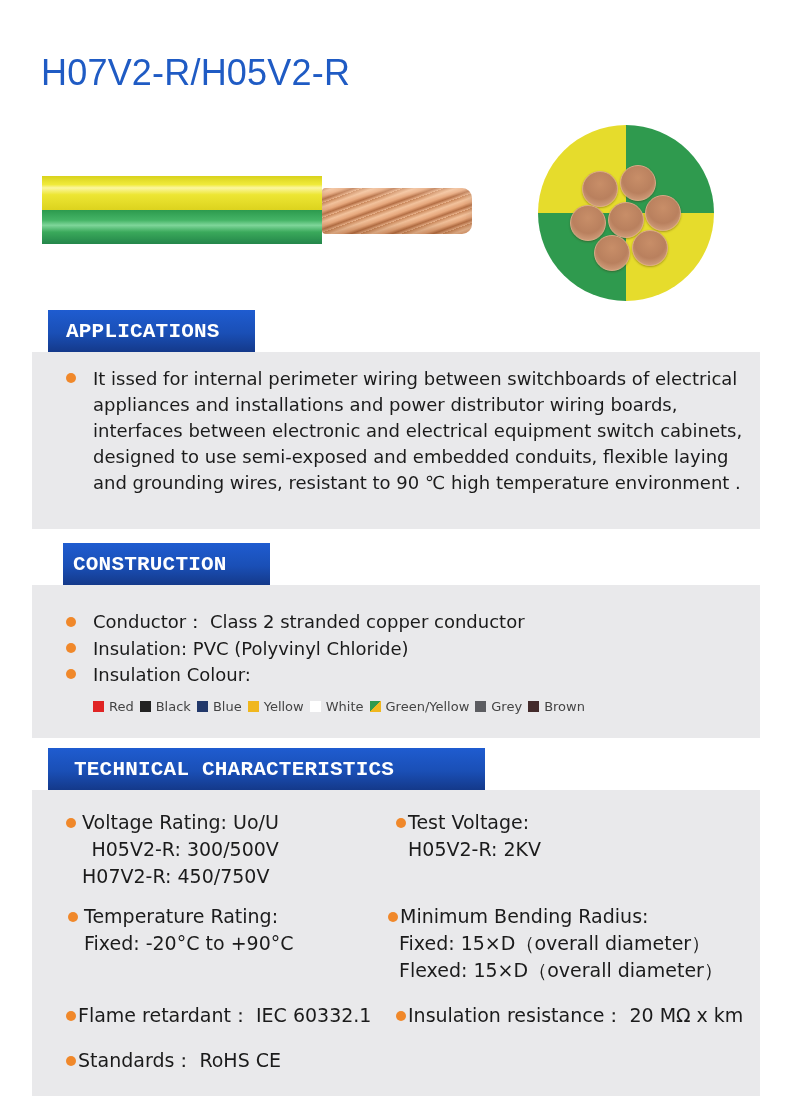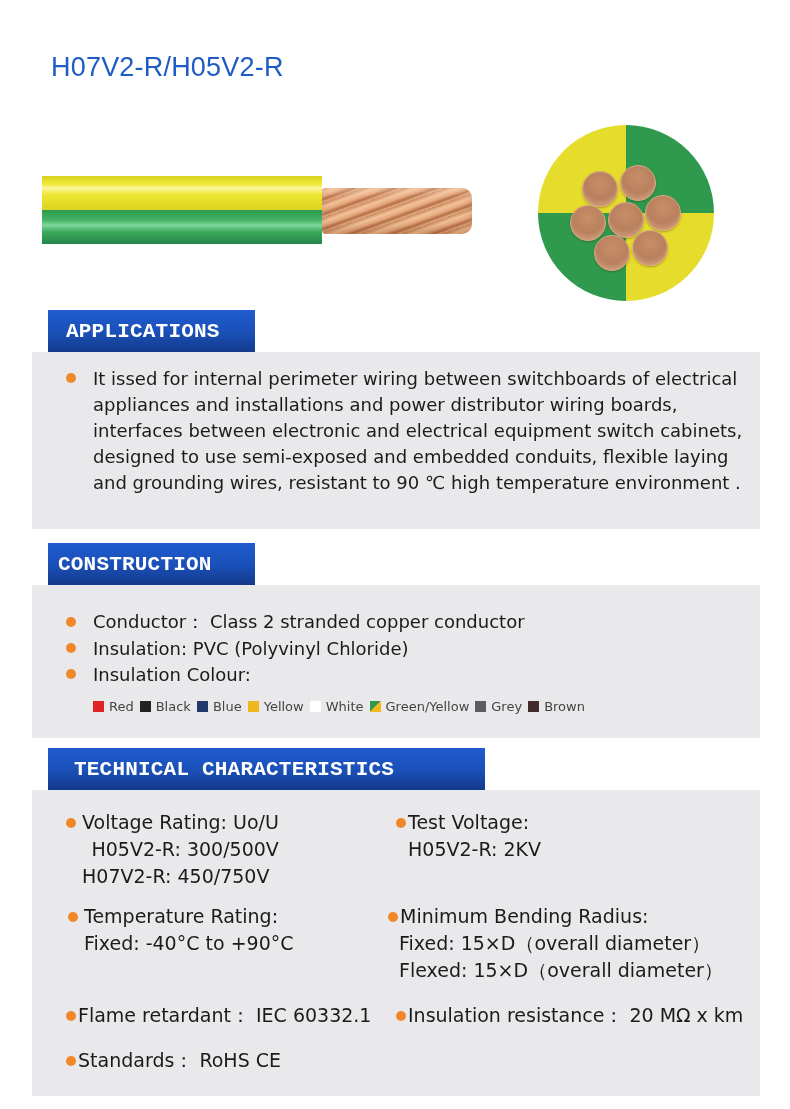--- a/index.html
+++ b/index.html
@@ -1,19 +1,19 @@
 <!DOCTYPE html>
 <html><head>
 <meta charset="utf-8">
 <style>
   * { box-sizing: border-box; margin: 0; padding: 0; }
   html, body { width: 790px; height: 1109px; background: #ffffff; overflow: hidden; }
   body { position: relative; font-family: "DejaVu Sans", "Liberation Sans", sans-serif; color: #1a1a1a; }
 
-  .title { position: absolute; left: 41px; top: 52px; font-size: 27px; color: #1f5bc4; letter-spacing: 0.2px; font-family: "Liberation Sans", sans-serif; margin-left: 10px; }
+  .title { position: absolute; left: 41px; top: 52px; font-size: 36px; color: #1f5bc4; letter-spacing: 0.2px; font-family: "Liberation Sans", sans-serif; }
 
   
   .wire { position: absolute; left: 42px; top: 176px; width: 280px; height: 68px; }
   .wire .yellow { position: absolute; left: 0; top: 0; width: 280px; height: 34px;
     background: linear-gradient(to bottom, #d8d21c 0%, #f0ea3a 25%, #fbf6a0 35%, #ede633 55%, #dcd31e 100%); }
   .wire .green { position: absolute; left: 0; top: 34px; width: 280px; height: 34px;
     background: linear-gradient(to bottom, #2c9a4e 0%, #45b466 30%, #7fd69a 45%, #3aa95b 65%, #24864a 100%); }
   .strands { position: absolute; left: 322px; top: 188px; width: 150px; height: 46px; border-radius: 4px 10px 10px 4px;
     background: repeating-linear-gradient(160deg, #c9875a 0px, #f2c29c 4px, #e6a77c 8px, #b46f45 11px, #eab48d 14px);
     box-shadow: inset 0 -6px 8px rgba(120,60,20,0.25), inset 0 6px 6px rgba(255,230,210,0.3); }
@@ -75,21 +75,21 @@
   <div class="cu" style="left:56px;top:110px;"></div>
   <div class="cu" style="left:94px;top:105px;"></div>
 </div>
 
 <div class="panel" style="top:352px;height:177px;"></div>
 <div class="sec-head" style="top:310px;width:207px;">APPLICATIONS</div>
 <span class="bullet app-bullet"></span>
 <div class="app-text">It issed for internal perimeter wiring between switchboards of electrical appliances and installations and power distributor wiring boards, interfaces between electronic and electrical equipment switch cabinets, designed to use semi-exposed and embedded conduits, flexible laying and grounding wires, resistant to 90 ℃ high temperature environment .</div>
 
 <div class="panel" style="top:585px;height:153px;"></div>
-<div class="sec-head" style="top:543px;width:207px;padding-left:10px;">CONSTRUCTION</div>
+<div class="sec-head" style="top:543px;width:207px;padding-left:10px;margin-left:15px;">CONSTRUCTION</div>
 <div class="cons-list">
   <div class="cons-row">
     <span class="bullet"></span>
     <span>Conductor： Class 2 stranded copper conductor</span>
   </div>
   <div class="cons-row">
     <span class="bullet"></span>
     <span>Insulation: PVC (Polyvinyl Chloride)</span>
   </div>
   <div class="cons-row">
@@ -150,21 +150,21 @@
       <span>Test Voltage:</span>
     </div>
   <div style="padding-left:12px;">H05V2-R: 2KV</div>
 </div>
 
 <div class="tc" style="left:68px;top:903px;">
   <div class="h">
       <span class="bullet" style="margin-right:6px;"></span>
       <span>Temperature Rating:</span>
     </div>
-  <div style="padding-left:16px;">Fixed: -40°C to +90°C</div>
+  <div style="padding-left:16px;">Fixed: -20°C to +90°C</div>
 </div>
 
 <div class="tc" style="left:388px;top:903px;">
   <div class="h">
       <span class="bullet" style="margin-right:2px;"></span>
       <span>Minimum Bending Radius:</span>
     </div>
   <div style="padding-left:11px;">Fixed: 15×D（overall diameter）</div>
   <div style="padding-left:11px;">Flexed: 15×D（overall diameter）</div>
 </div>

